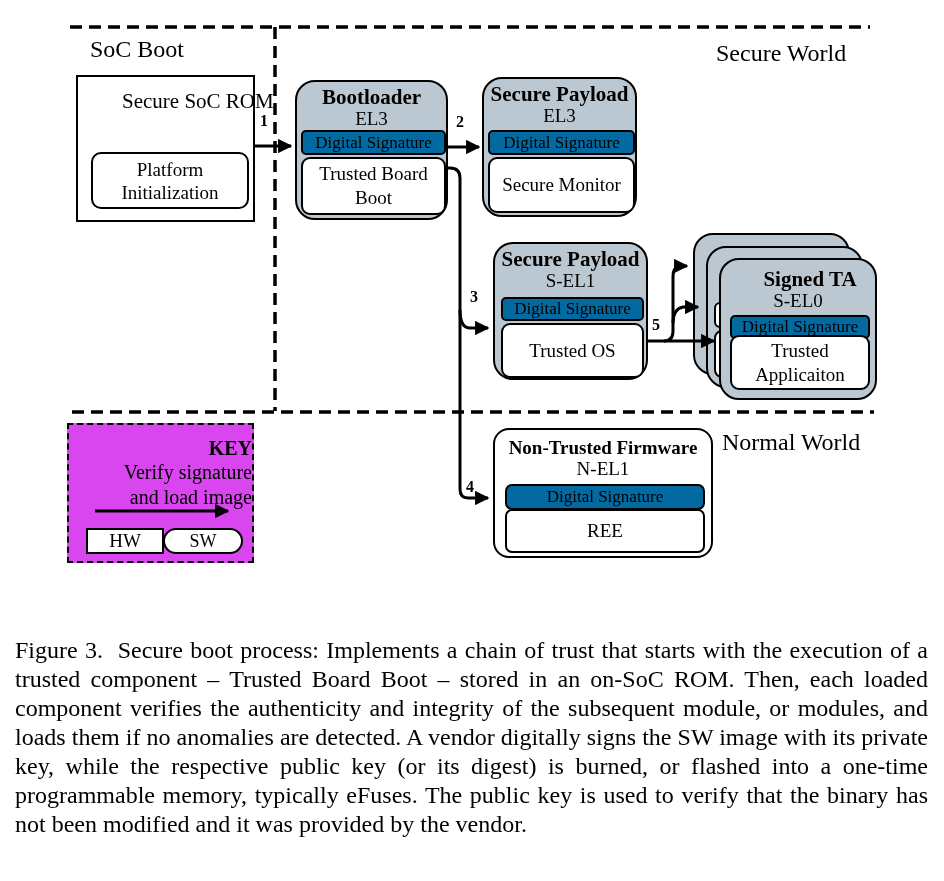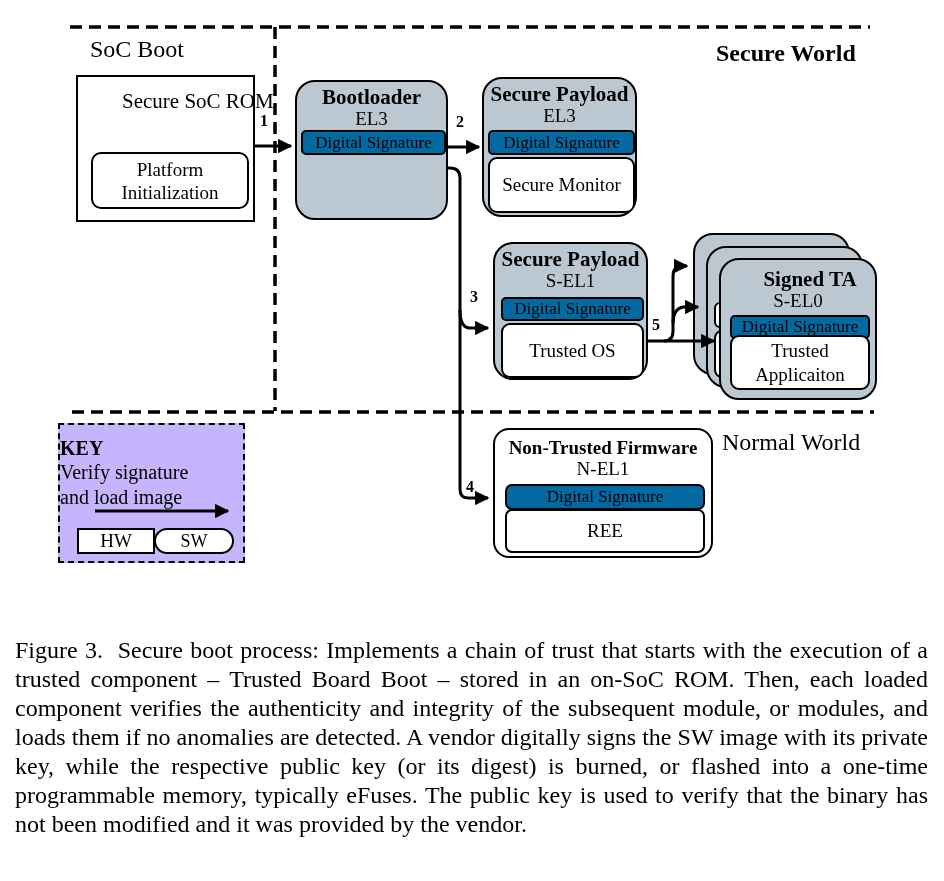--- a/index.html
+++ b/index.html
@@ -49,22 +49,22 @@
   #ta-front .title{margin-top:8px;padding-left:24px;}
   #ta-front .sig{left:9px;top:55px;width:140px;height:24px;}
   #ta-front .content-box{left:9px;top:75px;width:140px;height:55px;}
 
   #ntf{left:493px;top:428px;width:220px;height:130px;border-radius:16px;}
   #ntf .title{margin-top:7px;font-size:19px;line-height:21px;}
   #ntf .sub{font-size:19px;line-height:21px;}
   #ntf .sig{left:10px;top:54px;width:200px;height:26px;border-radius:7px;}
   #ntf .content-box{left:10px;top:79px;width:200px;height:44px;border-radius:7px;}
 
-  #key{position:absolute;left:58px;top:423px;width:187px;height:140px;box-sizing:border-box;
-       background:#c4b5fd;border:2px dashed #000;text-align:left;z-index:2;}
+  #key{position:absolute;left:67px;top:423px;width:187px;height:140px;box-sizing:border-box;
+       background:#d946ef;border:2px dashed #000;text-align:right;z-index:2;}
   #key .key-title{display:block;margin-top:12px;font-weight:bold;font-size:20px;}
   #key .key-line{display:block;font-size:20px;line-height:25px;white-space:nowrap;}
   #key .hw{position:absolute;left:17px;top:103px;width:78px;height:26px;box-sizing:border-box;
        background:#fff;border:2px solid #000;font-size:19px;display:flex;align-items:center;justify-content:center;}
   #key .sw{position:absolute;left:94px;top:103px;width:80px;height:26px;box-sizing:border-box;
        background:#fff;border:2px solid #000;border-radius:13px;font-size:18px;
        display:flex;align-items:center;justify-content:center;}
 
   .step-num{position:absolute;width:16px;text-align:center;font-weight:bold;font-size:16px;z-index:7;}
   #n1{left:256px;top:112px;}
@@ -98,35 +98,39 @@
       <path d="M448 168 L450 168 Q460 168 460 178 L460 489 Q460 498 468 498 L488 498" stroke="#000" stroke-width="3" fill="none" marker-end="url(#ah)"></path>
       <path d="M460 310 Q460 328 470 328 L488 328" stroke="#000" stroke-width="3" fill="none" marker-end="url(#ah)"></path>
       <path d="M648 341 L714 341" stroke="#000" stroke-width="3" fill="none" marker-end="url(#ah)"></path>
       <path d="M664 341 Q673 341 673 331 L673 277 Q673 266 681 266 L687 266" stroke="#000" stroke-width="3" fill="none" marker-end="url(#ah)"></path>
       <path d="M673 323 Q673 309 683 307 L698 307" stroke="#000" stroke-width="3" fill="none" marker-end="url(#ah)"></path>
 
       <path d="M95 511 L228 511" stroke="#000" stroke-width="3" fill="none" marker-end="url(#ah)"></path>
     </svg>
 
     <div class="world-label" style="left:90px;top:36px;">SoC Boot</div>
-    <div class="world-label" style="left:716px;top:40px;font-weight:bold;">Secure World</div>
+    <div class="world-label" style="left:716px;top:40px;">Secure World</div>
     <div class="world-label" style="left:722px;top:429px;">Normal World</div>
 
     <div id="rom">
       <span class="title">Secure SoC ROM</span>
       <div id="rom-content" class="content-box">
         <span>Platform</span>
         <span>Initialization</span>
       </div>
     </div>
 
     <div id="bl" class="card">
       <span class="title">Bootloader</span>
       <span class="sub">EL3</span>
       <div class="sig">Digital Signature</div>
+      <div class="content-box">
+        <span>Trusted Board</span>
+        <span>Boot</span>
+      </div>
     </div>
 
     <div id="sp1" class="card">
       <span class="title">Secure Payload</span>
       <span class="sub">EL3</span>
       <div class="sig">Digital Signature</div>
       <div class="content-box">Secure Monitor</div>
     </div>
 
     <div id="sp2" class="card">

